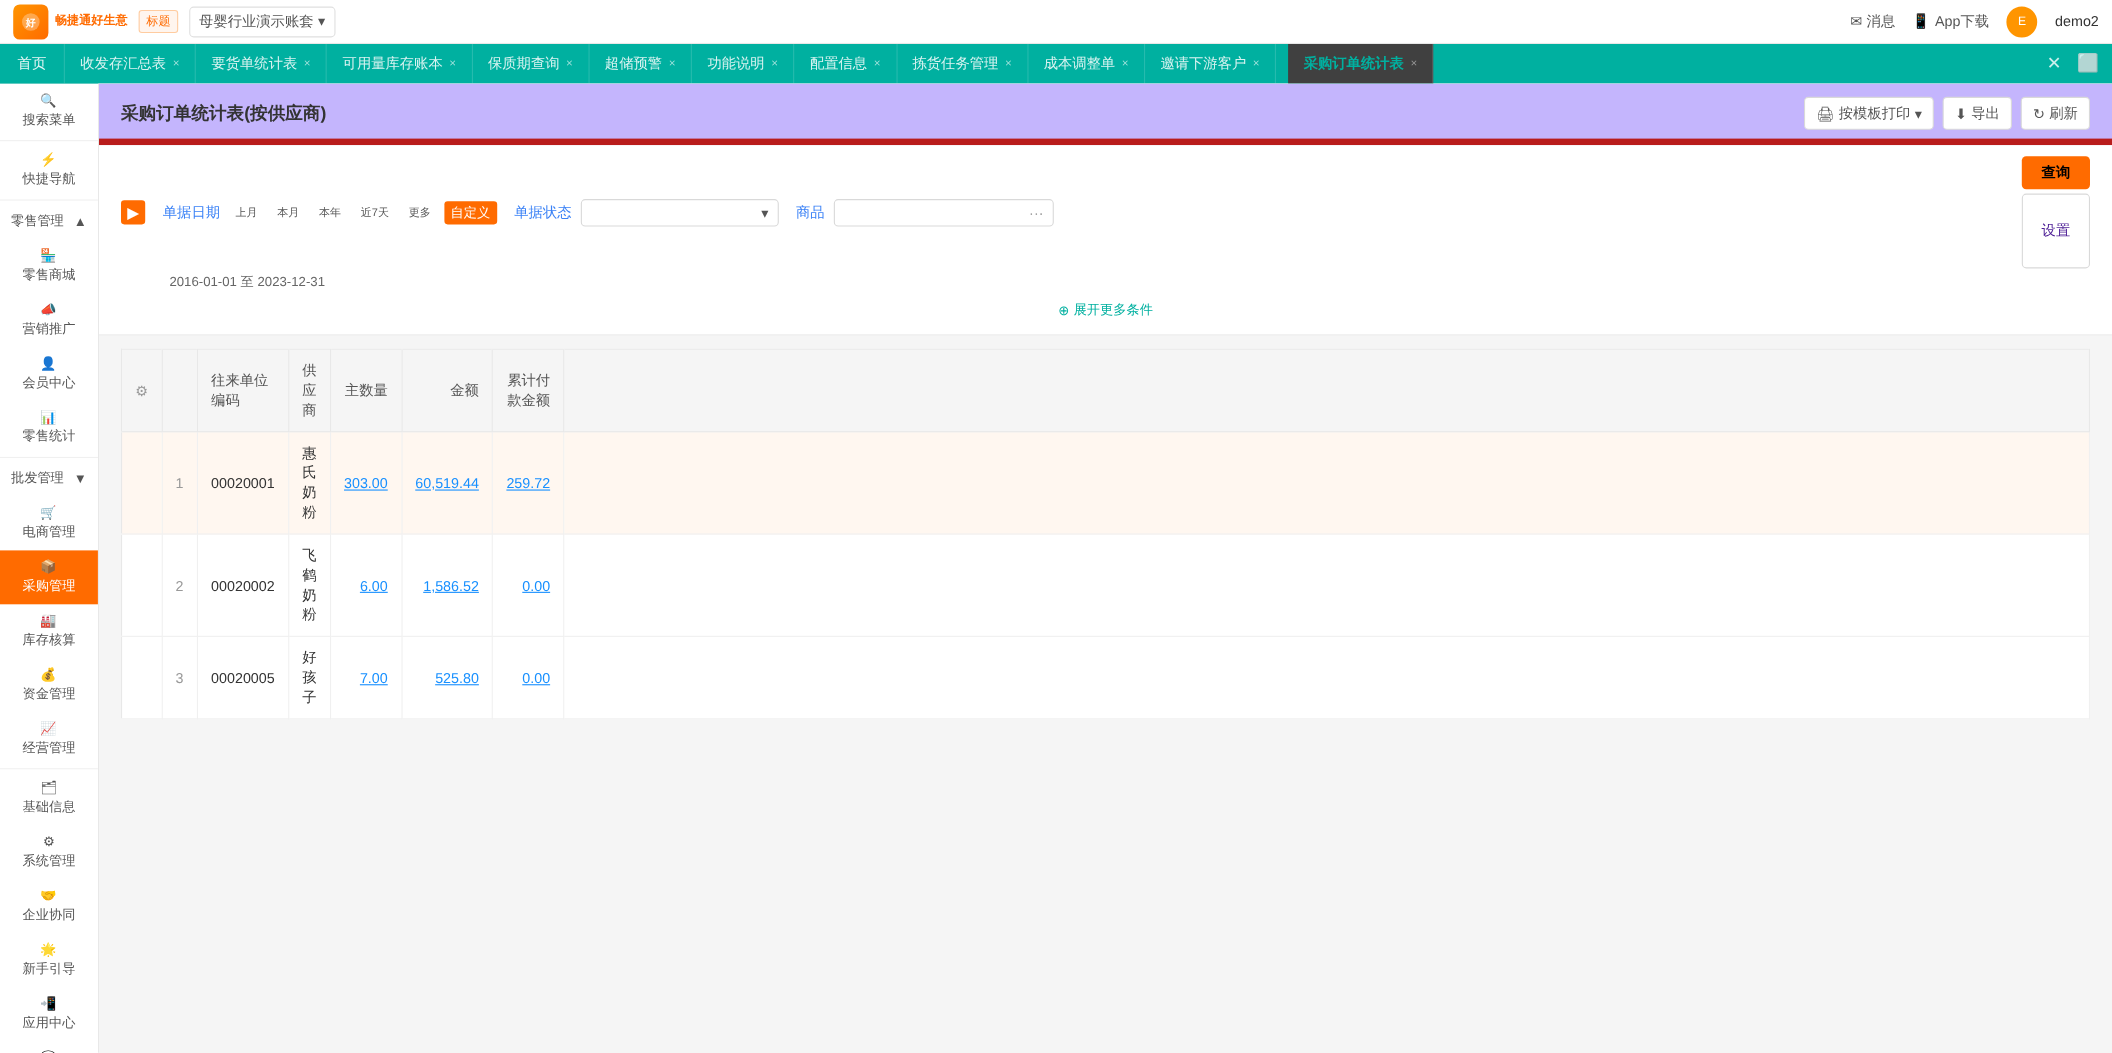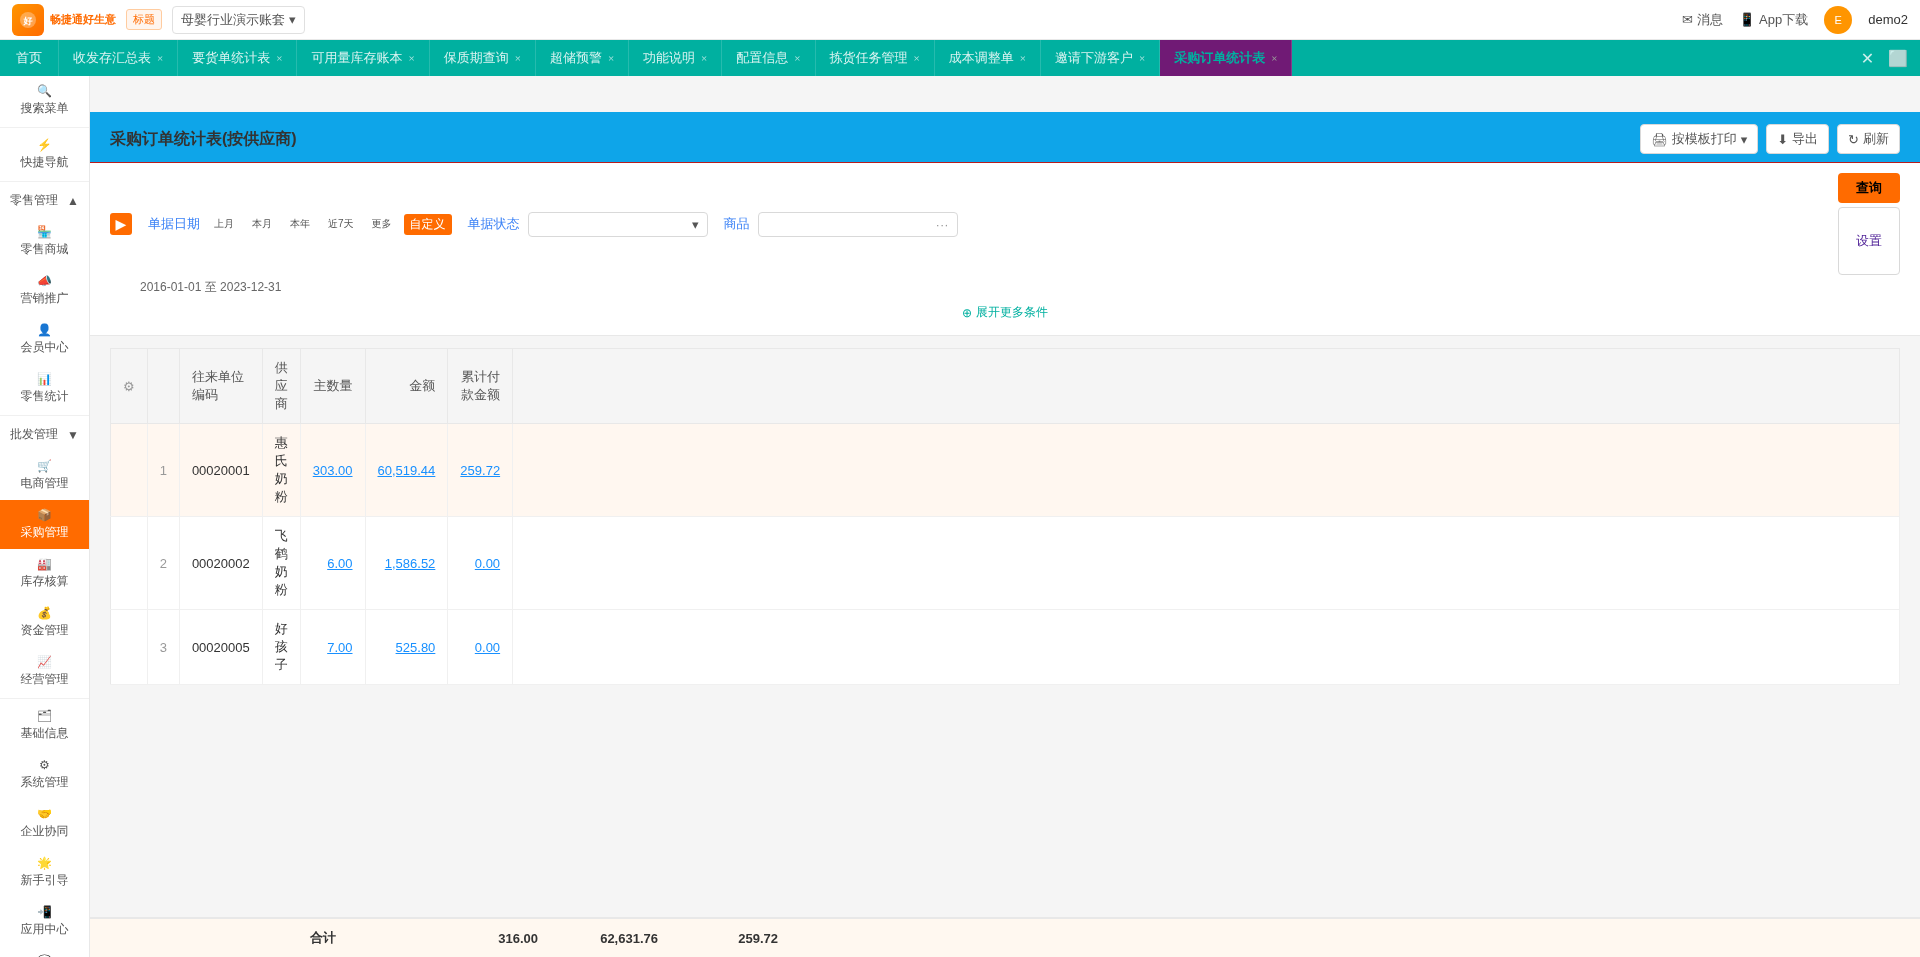--- a/index.html
+++ b/index.html
@@ -43,23 +43,24 @@
       align-items: center;
       gap: 4px;
       font-size: 13px;
       color: rgba(255,255,255,0.85);
       cursor: pointer;
       white-space: nowrap;
       border-right: 1px solid rgba(255,255,255,0.15);
       position: relative;
     }
     .nav-tab.active {
-      background: #701a75;
+      background: #404040;
       color: #00b0a0;
       font-weight: bold;
+      margin-left: 11px;
     }
     .nav-tab .close-x {
       font-size: 11px;
       color: rgba(255,255,255,0.7);
       margin-left: 2px;
       cursor: pointer;
     }
     .nav-tab.active .close-x { color: #999; }
     .nav-tab-home { padding: 0 16px; font-size: 13px; color: rgba(255,255,255,0.9); }
     .nav-controls { margin-left: auto; display: flex; align-items: center; gap: 6px; padding-right: 8px; }
@@ -91,27 +92,26 @@
     .content-area {
       flex: 1;
       display: flex;
       flex-direction: column;
       overflow: hidden;
       background: #f5f5f5;
     }
 
     
     .page-header {
-      background: #0ea5e9;
+      background: #c4b5fd;
       padding: 12px 20px 8px;
-      border-bottom: 1px solid #b91c1c;
+      border-bottom: 6px solid #b91c1c;
       display: flex;
       align-items: center;
       justify-content: space-between;
-      margin-top: 36px;
     }
     .page-title { font-size: 16px; font-weight: bold; color: #333; }
     .page-actions { display: flex; align-items: center; gap: 8px; }
     .btn-print {
       display: flex; align-items: center; gap: 4px;
       border: 1px solid #d9d9d9; background: #fff; padding: 5px 10px;
       border-radius: 4px; cursor: pointer; font-size: 13px; color: #555;
     }
     .btn-export {
       display: flex; align-items: center; gap: 4px;
@@ -468,21 +468,21 @@
           <div class="filter-input">
             <span style="color:#ccc;flex:1"></span>
             <span>···</span>
           </div>
         </div>
         <div class="btn-query-wrapper">
           <button class="btn-query">查询</button>
           <button class="btn-settings">设置</button>
         </div>
       </div>
-      <div style="margin-top:4px; margin-left:30px;">
+      <div style="margin-top:4px; margin-left:44px;">
         <span class="date-range">2016-01-01 至 2023-12-31</span>
       </div>
       <div class="expand-more">
         <span>⊕</span>
         <span>展开更多条件</span>
       </div>
     </div>
 
     <div class="table-area">
       <table class="data-table">
@@ -528,26 +528,15 @@
             <td>好孩子</td>
             <td style="text-align:right;"><span class="num-link">7.00</span></td>
             <td style="text-align:right;"><span class="num-link">525.80</span></td>
             <td style="text-align:right;"><span class="num-link">0.00</span></td>
             <td></td>
           </tr>
         </tbody>
       </table>
     </div>
 
-    <div style="background:#fff8f0; border-top: 2px solid #e8e8e8; padding: 10px 20px; display:flex; align-items:center;">
-      <div style="width:40px;"></div>
-      <div style="width:40px;"></div>
-      <div style="width:120px;"></div>
-      <div style="width:120px; font-size:13px; font-weight:bold; color:#333;">合计</div>
-      <div style="flex:1; display:flex; gap:0;">
-        <div style="min-width:120px; text-align:right; padding:0 12px; font-size:13px; font-weight:bold; color:#333;">316.00</div>
-        <div style="min-width:120px; text-align:right; padding:0 12px; font-size:13px; font-weight:bold; color:#333;">62,631.76</div>
-        <div style="min-width:120px; text-align:right; padding:0 12px; font-size:13px; font-weight:bold; color:#333;">259.72</div>
-      </div>
-    </div>
 
   </div>
 </div>
 
 </body></html>

